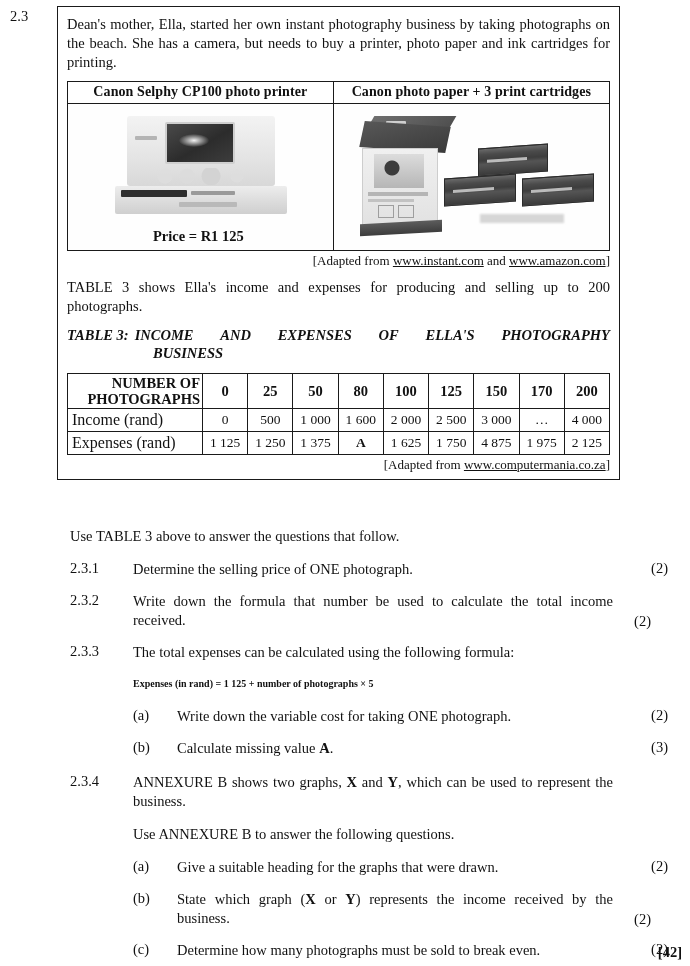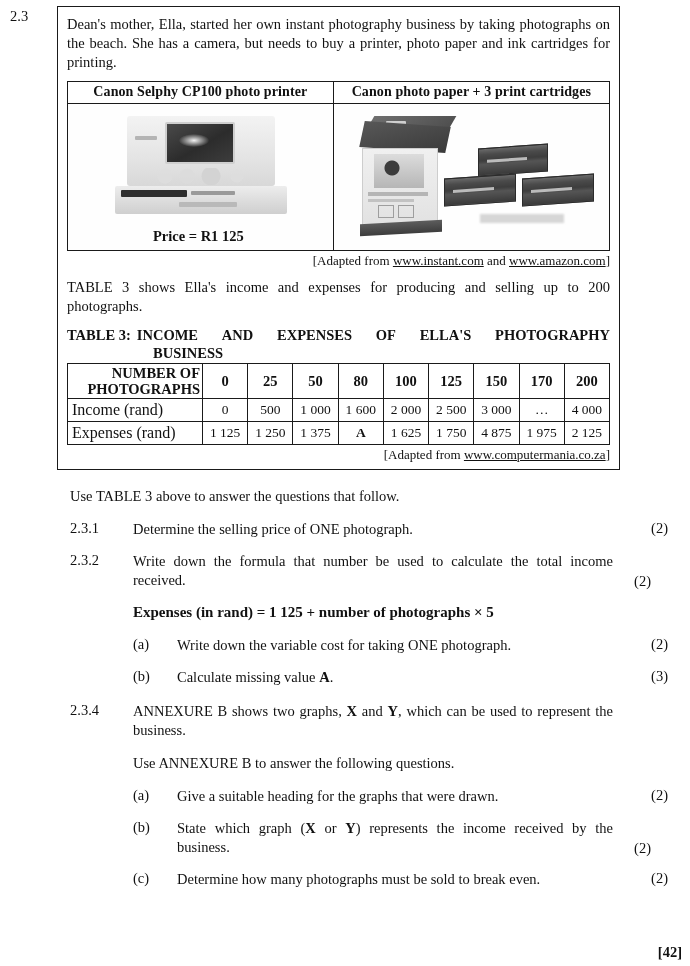--- a/index.html
+++ b/index.html
@@ -117,21 +117,22 @@
     font-size:13px;text-align:right;margin:2px 0 0 0;
   }
   .src-line .u{text-decoration:underline;}
 
   .mid-text{
     font-size:14.5px;line-height:19px;margin:9px 0 0 0;
     text-align:justify;text-justify:inter-word;
   }
   .tbl-title{
     font-size:14.5px;font-weight:bold;line-height:18px;
-    margin:10px 0 1px 0;
+    margin:10px 0 11px 0;
+    font-style:italic;
   }
   .tt-row{display:flex;}
   .tt-lead{white-space:nowrap;}
   .tt-body{flex:1;display:flex;justify-content:space-between;padding-left:6px;}
   .tt-second{padding-left:86px;}
 
   
   .data-table{
     width:100%;border-collapse:collapse;table-layout:fixed;
     border:1.8px solid #1a1a1a;
@@ -145,30 +146,30 @@
   .data-table .rowlab{
     text-align:left;padding-left:4px;font-size:16px;font-weight:normal;
   }
   .data-table .hdrlab{
     text-align:right;font-weight:bold;font-size:14.5px;line-height:16px;
     padding:1px 2px;
   }
   .data-table tr.headrow td{border-bottom:1.8px solid #1a1a1a;}
 
   
-  .qwrap{position:absolute;left:0;right:0;}
+  .qwrap{position:absolute;left:0;right:0;margin-top:40px;}
   .qrow{position:relative;display:flex;margin-bottom:0;}
   .q-no{width:63px;flex:none;font-size:14.5px;}
   .q-body{flex:1;font-size:14.5px;line-height:19px;
       text-align:justify;text-justify:inter-word;padding-right:8px;}
   .q-body.nojust{text-align:left;}
   .q-marks{width:30px;flex:none;text-align:right;font-size:14.5px;}
   .q-marks.bot{align-self:flex-end;}
   b{font-weight:bold;}
-  .formula{font-weight:bold;font-size:15px;}
+  .formula{font-weight:bold;font-size:10px;}
   .total{
     position:absolute;right:8px;
     font-size:14.5px;font-weight:bold;
   }
 </style>
 </head>
 <body>
 
 <div class="page">
 
@@ -307,20 +308,24 @@
       <div class="q-body nojust">Determine the selling price of ONE photograph.</div>
       <div class="q-marks">(2)</div>
     </div>
 
     <div class="qrow" style="margin-bottom:13px;">
       <div class="q-no">2.3.2</div>
       <div class="q-body" style="width:480px;flex:none;">Write down the formula that number be used to calculate the total income received.</div>
       <div class="q-marks bot">(2)</div>
     </div>
 
+    <div class="qrow" style="margin-bottom:12px;">
+      <div class="q-no">2.3.3</div>
+      <div class="q-body nojust">The total expenses can be calculated using the following formula:</div>
+    </div>
 
     <div class="qrow" style="margin-bottom:14px;">
       <div class="q-no"></div>
       <div class="q-body nojust formula">Expenses (in rand) = 1 125 + number of photographs × 5</div>
     </div>
 
     <div class="qrow" style="margin-bottom:13px;">
       <div class="q-no"></div>
       <div style="width:44px;flex:none;font-size:14.5px;">(a)</div>
       <div class="q-body nojust">Write down the variable cost for taking ONE photograph.</div>

